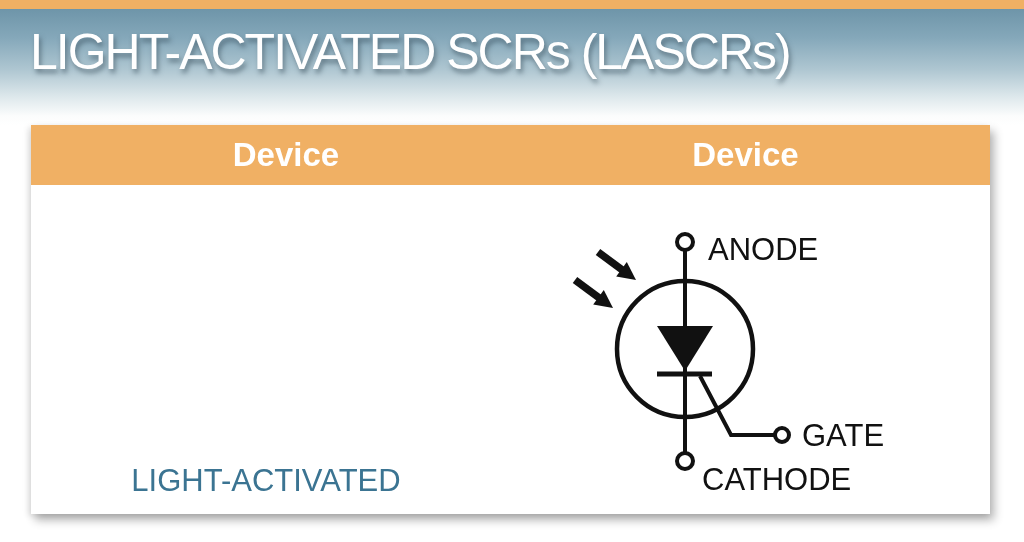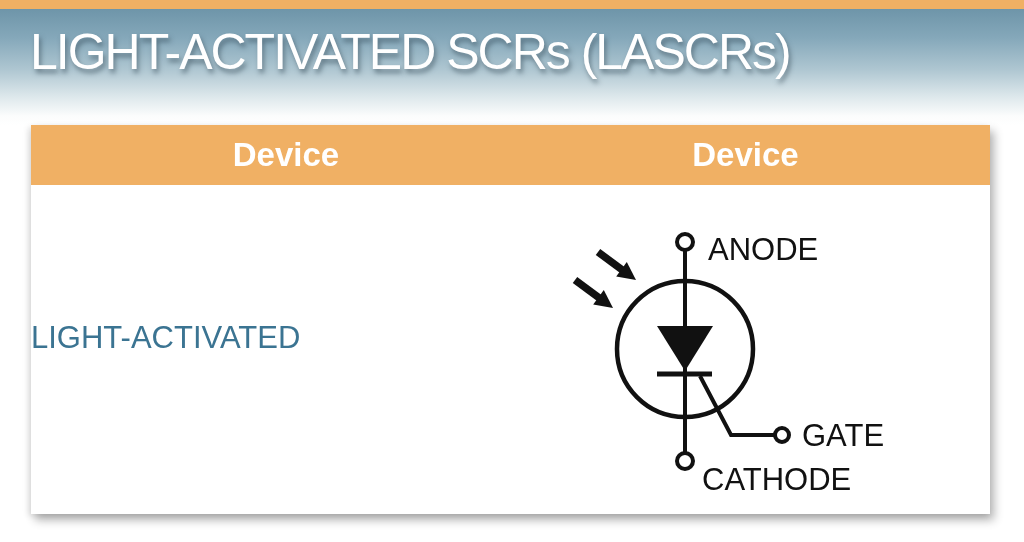--- a/index.html
+++ b/index.html
@@ -57,22 +57,22 @@
   .col-head.device { width: 470px; padding-left: 40px; }
   .col-head.symbol { width: 489px; }
 
   .card-body {
     position: relative;
     width: 100%; height: 329px;
     display: flex;
   }
   .cell-device {
     width: 470px; height: 100%;
-    display: flex; flex-direction: column;
-    align-items: flex-start; justify-content: center;
+    display: flex; flex-direction: row;
+    align-items: flex-end; justify-content: center;
     margin-top: -12px;
   }
   .cell-device .line {
     color: #3B7492;
     font-size: 31px;
     line-height: 43px;
     text-align: center;
     white-space: nowrap;
   }
   .cell-symbol {

